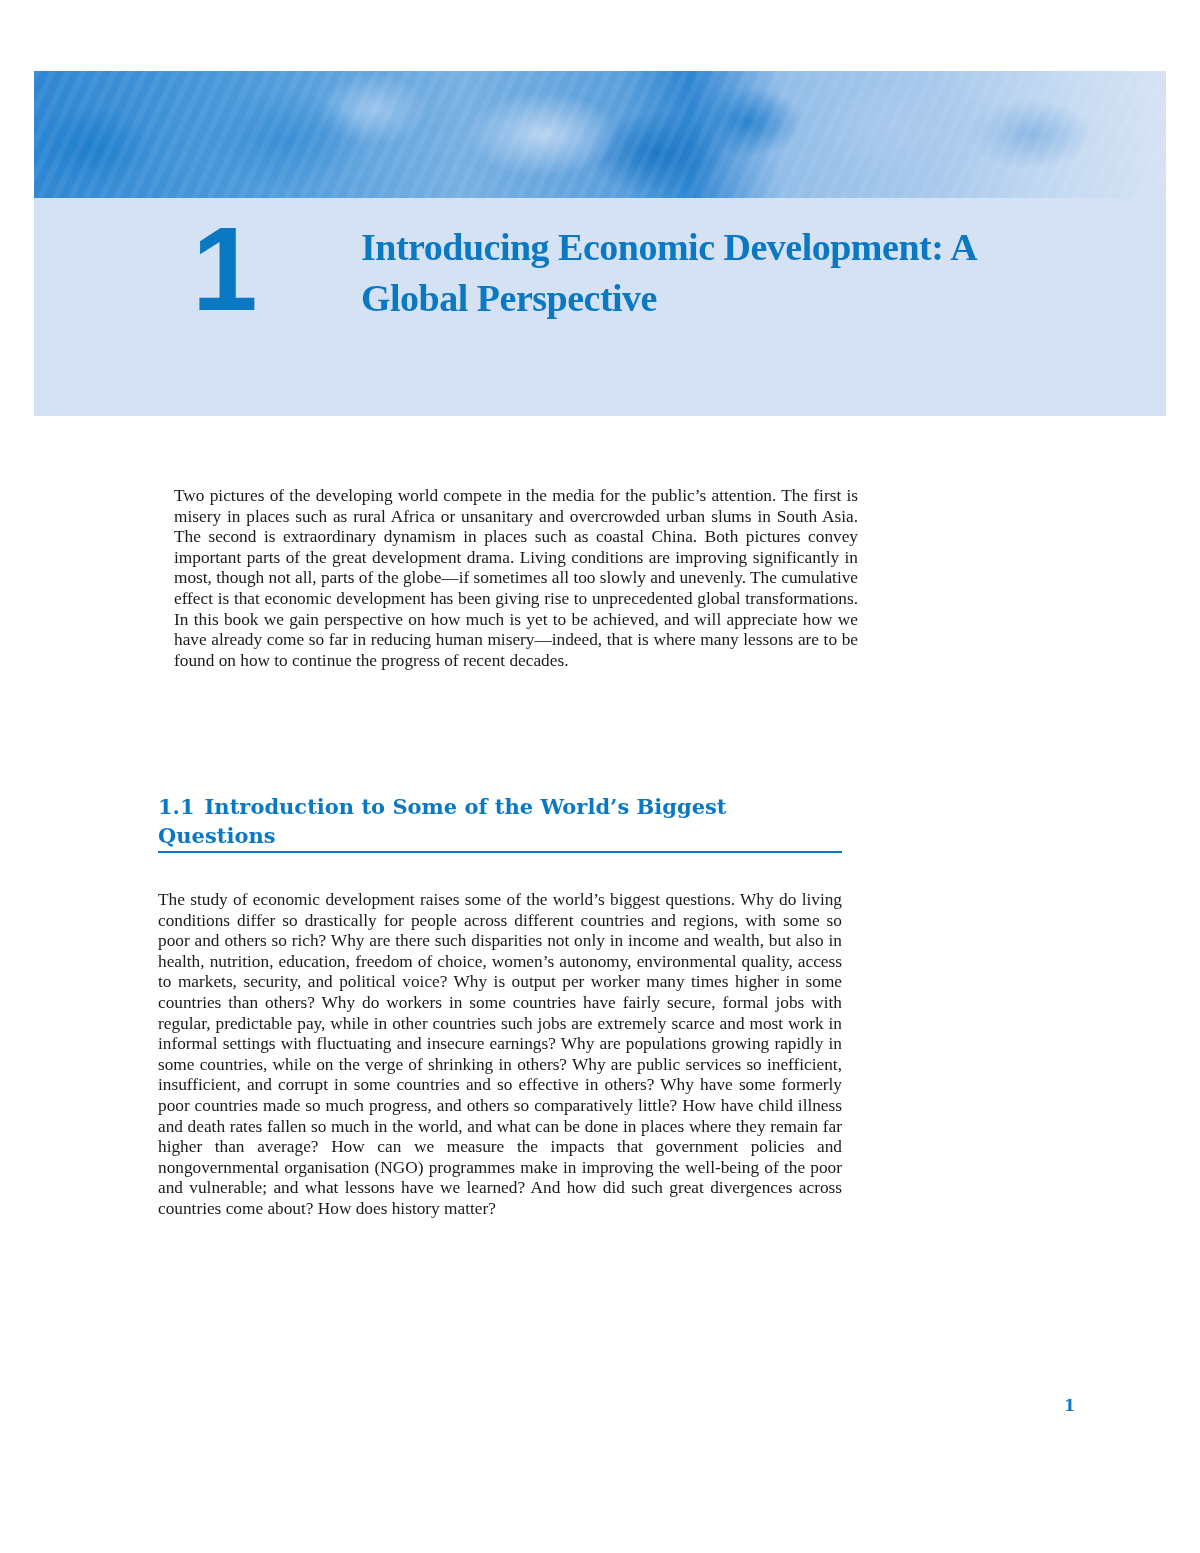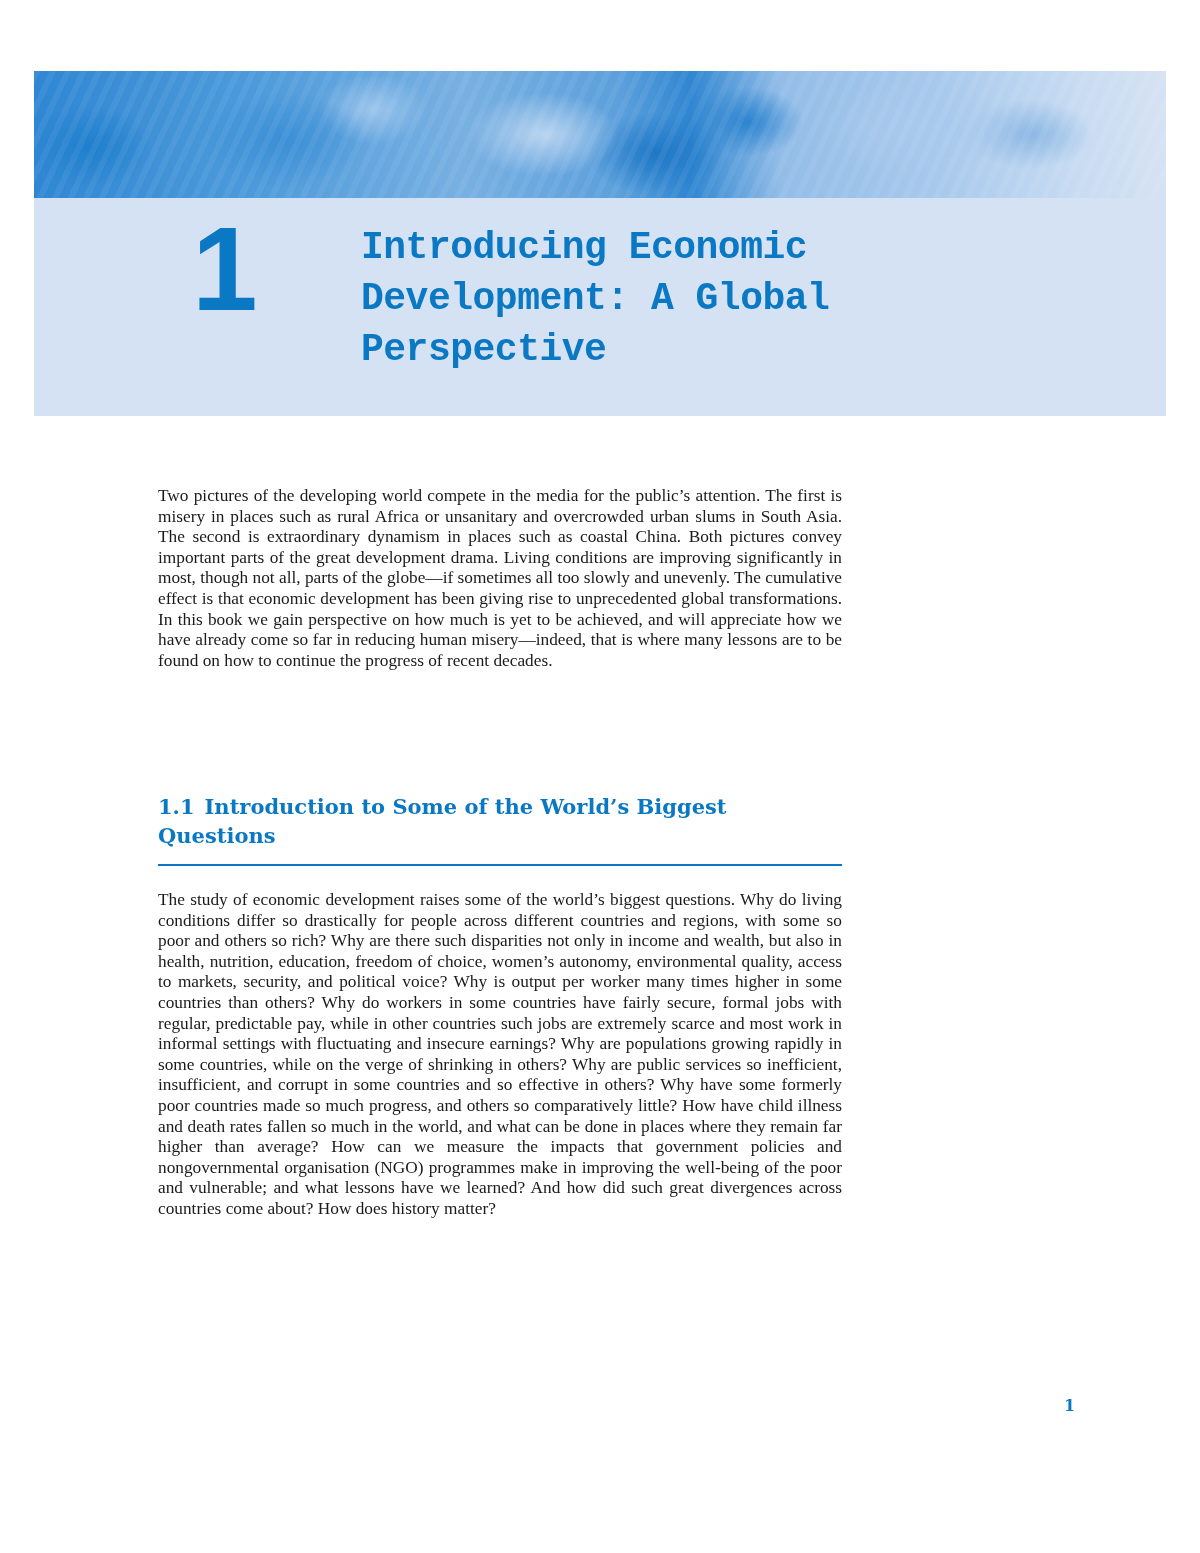--- a/index.html
+++ b/index.html
@@ -55,21 +55,21 @@
     font-weight: bold;
     font-size: 118px;
     line-height: 1;
     color: #0a78c2;
   }
   .chapter-title {
     position: absolute;
     left: 361px;
     top: 222px;
     width: 620px;
-    font-family: Liberation Mono, monospace;
+    font-family: Liberation Serif, serif;
     font-weight: bold;
     font-size: 38px;
     line-height: 51px;
     color: #0a78c2;
     margin: 0;
     letter-spacing: -0.5px;
   }
   .text-column {
     position: absolute;
     left: 158px;
@@ -77,25 +77,25 @@
   }
   .para {
     margin: 0;
     font-family: "Liberation Serif", "DejaVu Serif", serif;
     font-size: 17.3px;
     line-height: 20.6px;
     text-align: justify;
     color: #1a1a1a;
     hyphens: manual;
   }
-  .intro { top: 486px; }
+  .intro { top: 486px; margin-left: 16px; }
   .section-heading-wrap {
     top: 792px;
     border-bottom: 2.5px solid #0a78c2;
-    padding-bottom: 14px;
+    padding-bottom: 1px;
   }
   .section-heading {
     margin: 0;
     font-family: "DejaVu Serif", "Liberation Serif", serif;
     font-weight: bold;
     font-size: 21px;
     line-height: 29px;
     color: #0a78c2;
   }
   .section-num {

